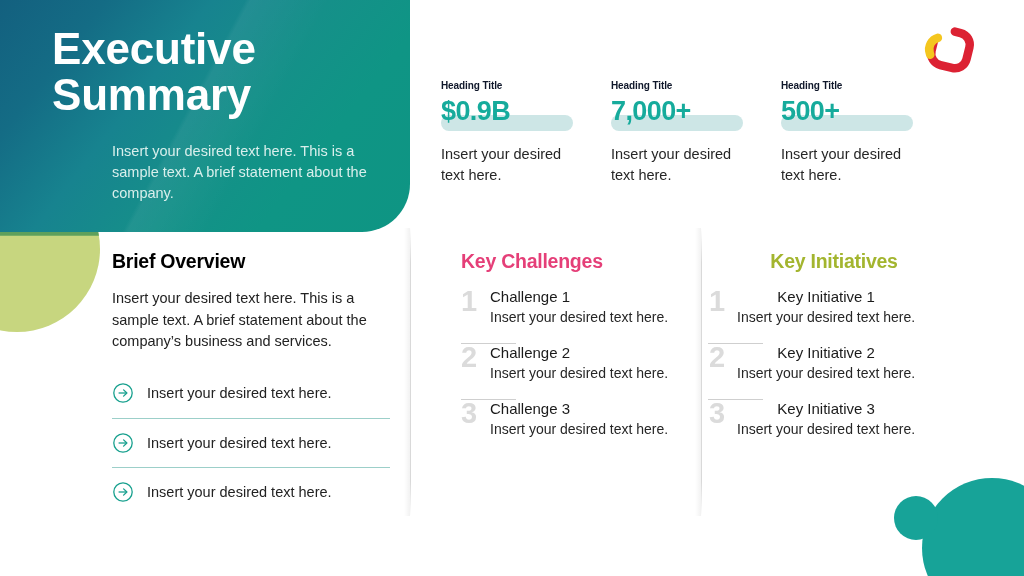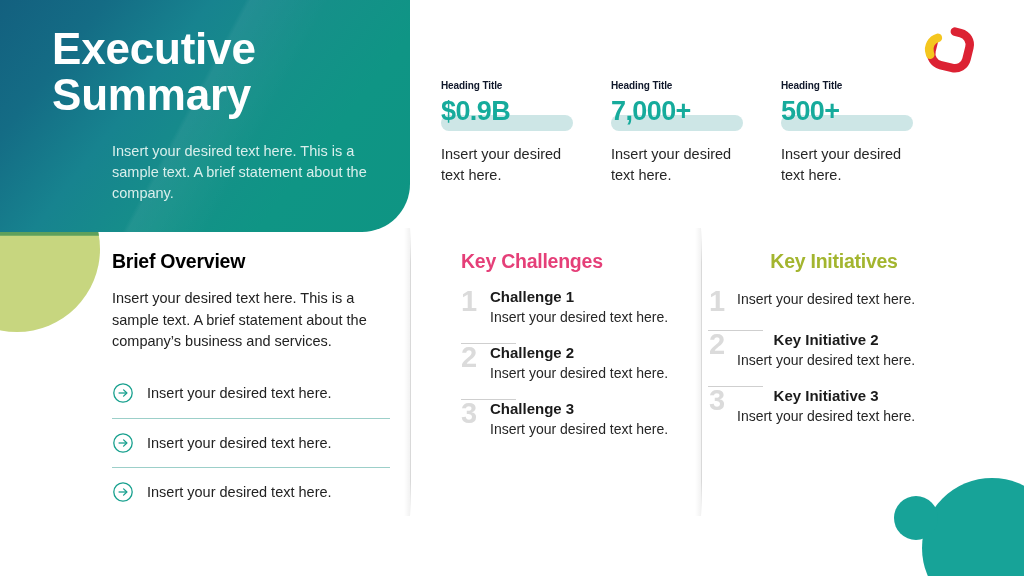--- a/index.html
+++ b/index.html
@@ -213,21 +213,21 @@
   .num-index {
     font-size:29px;
     font-weight:bold;
     color:#DBDBDB;
     line-height:26px;
     flex:0 0 auto;
     min-width:18px;
   }
   .num-title {
     font-size:15px;
-    font-weight:bold;
+    font-weight:normal;
     color:#1B1B1B;
     line-height:18px;
   }
   .num-desc {
     font-size:14px;
     color:#262626;
     line-height:19px;
     margin-top:2px;
   }
 </style>
@@ -360,20 +360,21 @@
     </div>
   </div>
 </div>
 
 <div class="col col-initiatives">
   <div class="col-title olive">Key Initiatives</div>
   <div class="numlist">
     <div class="num-item">
       <div class="num-index">1</div>
       <div>
+        <div class="num-title">Key Initiative 1</div>
         <div class="num-desc">Insert your desired text here.</div>
       </div>
     </div>
     <div class="num-sep"></div>
     <div class="num-item">
       <div class="num-index">2</div>
       <div>
         <div class="num-title">Key Initiative 2</div>
         <div class="num-desc">Insert your desired text here.</div>
       </div>

